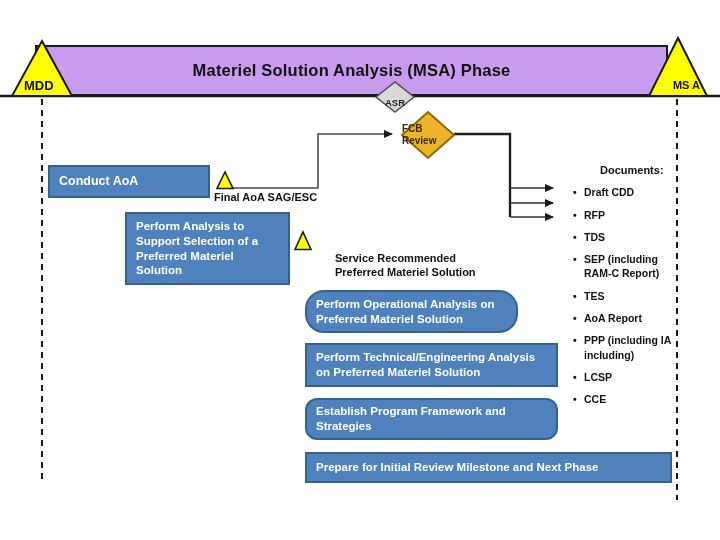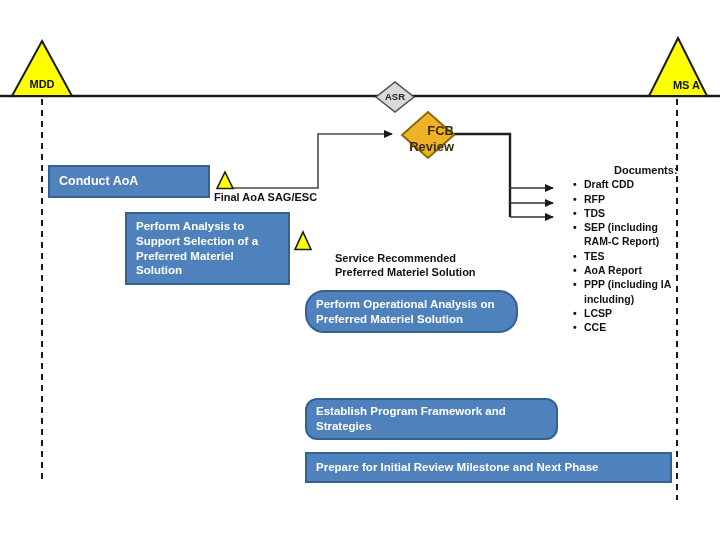--- a/index.html
+++ b/index.html
@@ -16,54 +16,57 @@
     display:flex; align-items:center; justify-content:center; z-index:1;
   }
   .banner-title {
     font-size:16.5px; font-weight:bold; color:#111111; white-space:nowrap;
     letter-spacing:0.2px;
   }
   
   svg.overlay { position:absolute; left:0; top:0; z-index:2; pointer-events:none; }
   
   .shape-label { position:absolute; z-index:3; font-weight:bold; color:#111111; }
-  .lbl-mdd   { left:24px;  top:78px;  width:36px; text-align:center; font-size:11px; }
+  .lbl-mdd   { left:24px;  top:78px;  width:36px; font-size:13px; }
   .lbl-msa   { left:656px; top:79px;  width:44px; text-align:right; font-size:11px; }
-  .lbl-asr   { left:377px; top:91px;  width:36px; text-align:center; font-size:9.5px; color:#262626; }
-  .lbl-fcb   { left:402px; top:123px; width:52px; text-align:right; font-size:13px; color:#3a2e00; line-height:1.2; }
+  .lbl-asr   { left:377px; top:97px;  width:36px; text-align:center; font-size:9.5px; color:#262626; }
+  .lbl-fcb   { left:402px; top:123px; width:52px; text-align:left; font-size:10px; color:#3a2e00; line-height:1.2; }
   .lbl-finalaoa { left:214px; top:191px; white-space:nowrap; font-size:11px; }
   .lbl-service  { left:291px; top:252px; width:168px; font-size:11px; line-height:1.27;margin-left:44px; }
   
   .pbox {
     position:absolute; z-index:4;
     background:#4F81BD; border:2px solid #35618E;
     color:#ffffff; font-weight:bold; font-size:11.5px; line-height:1.3;
     display:flex; align-items:center; padding:2px 12px 2px 9px;
   }
   .pbox-1 { left:48px;  top:165px; width:162px; height:33px; font-size:12.5px; }
   .pbox-2 { left:125px; top:212px; width:165px; height:73px; }
   .pbox-3 { left:305px; top:290px; width:213px; height:43px;border-radius:19px; }
   .pbox-4 { left:305px; top:343px; width:253px; height:44px; }
   .pbox-5 { left:305px; top:398px; width:253px; height:42px;border-radius:12px; }
   .pbox-6 { left:305px; top:452px; width:367px; height:31px; }
   
   .documents {
     position:absolute; left:571px; top:163px; width:106px; z-index:3;
     color:#111111; font-weight:bold; font-size:10.5px; line-height:14.3px;
   }
-  .documents .doc-header { margin-left:15px; font-size:11px;padding-left:28px; }
+  .documents .doc-header { margin-left:1px; font-size:11px;padding-left:28px; }
   .documents ul { list-style:none; }
-  .documents li { position:relative; padding-left:13px; }
+  .documents li { position:relative; padding-left:13px;margin-top:8px; }
   .documents li::before { content:"\2022"; position:absolute; left:2px; top:0; }
 </style>
 </head>
 <body>
 
 <div id="slide">
 
+  <div class="banner">
+    <span class="banner-title">Materiel Solution Analysis (MSA) Phase</span>
+  </div>
 
   <svg class="overlay" width="720" height="540" viewBox="0 0 720 540">
     <defs>
       <marker id="arrow" markerWidth="9" markerHeight="8" refX="8" refY="4" orient="auto" markerUnits="userSpaceOnUse">
         <path d="M0,0 L9,4 L0,8 Z" fill="#1a1a1a"></path>
       </marker>
     </defs>
 
     <line x1="0" y1="96" x2="720" y2="96" stroke="#1a1a1a" stroke-width="2.4"></line>
 
@@ -103,20 +106,23 @@
 
   <div class="pbox pbox-1">
     <span>Conduct AoA</span>
   </div>
   <div class="pbox pbox-2">
     <span>Perform Analysis to Support Selection of a Preferred Materiel Solution</span>
   </div>
   <div class="pbox pbox-3">
     <span>Perform Operational Analysis on Preferred Materiel Solution</span>
   </div>
+  <div class="pbox pbox-4">
+    <span>Perform Technical/Engineering Analysis on Preferred Materiel Solution</span>
+  </div>
   <div class="pbox pbox-5">
     <span>Establish Program Framework and Strategies</span>
   </div>
   <div class="pbox pbox-6">
     <span>Prepare for Initial Review Milestone and Next Phase</span>
   </div>
 
   <div class="documents">
     <div class="doc-header">Documents:</div>
     <ul>

